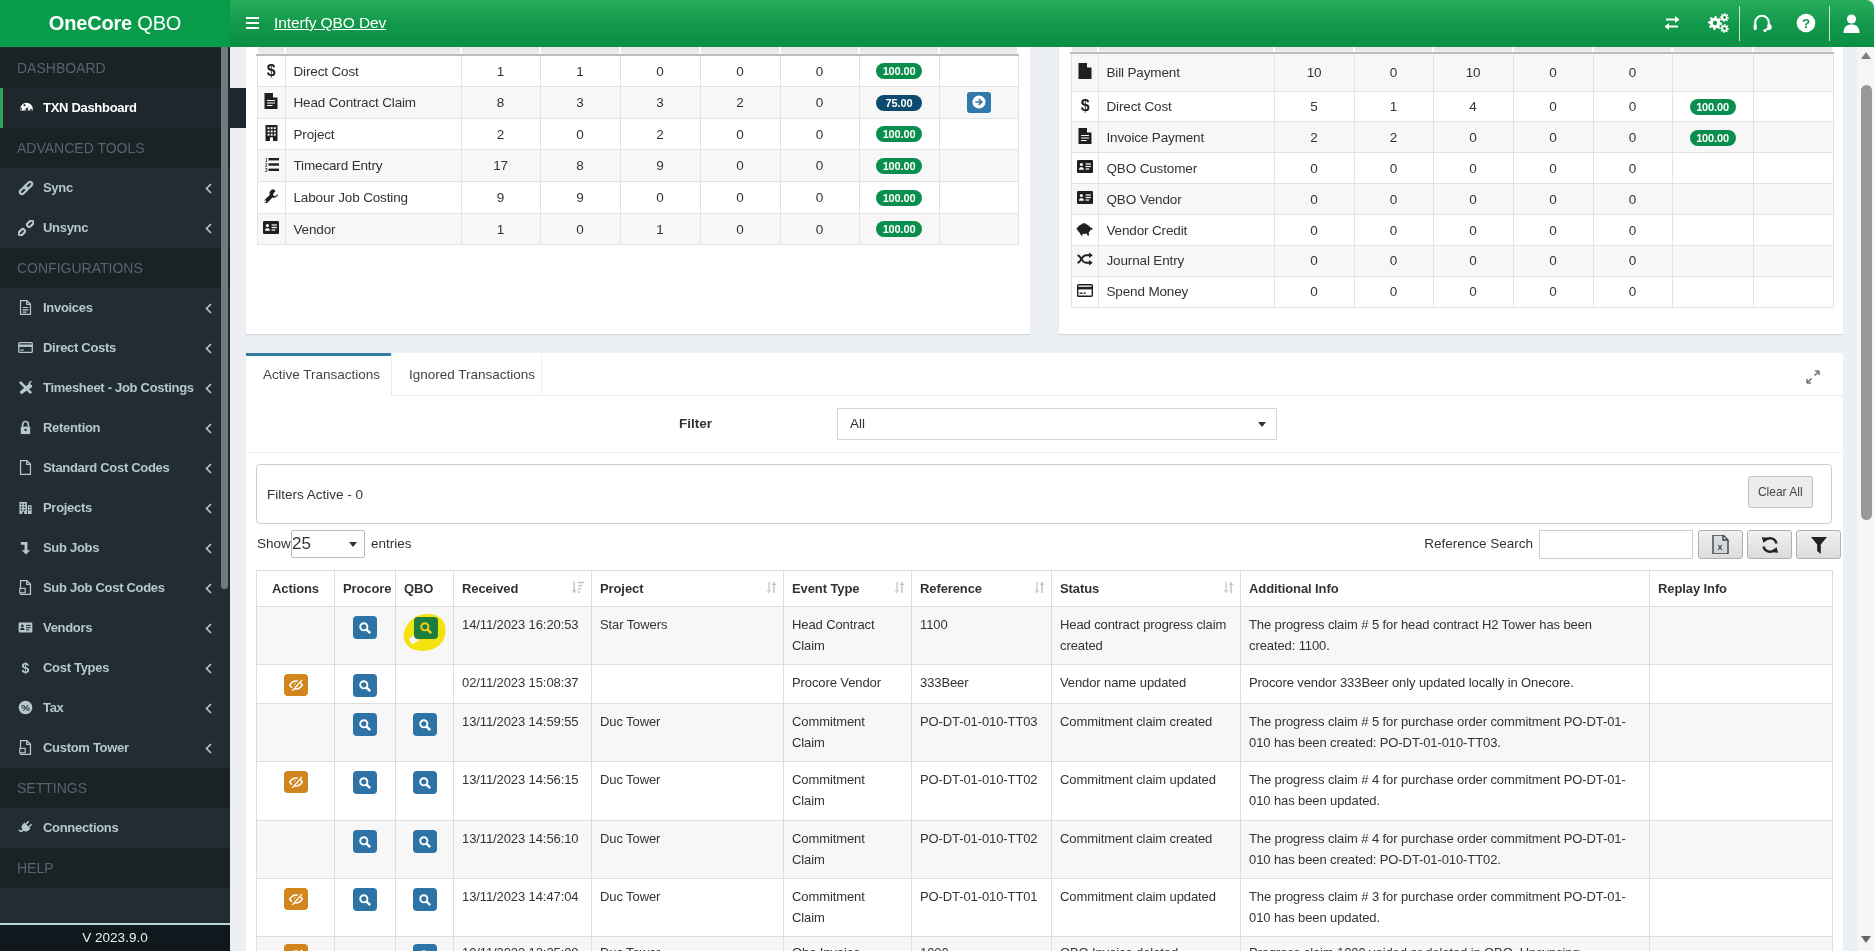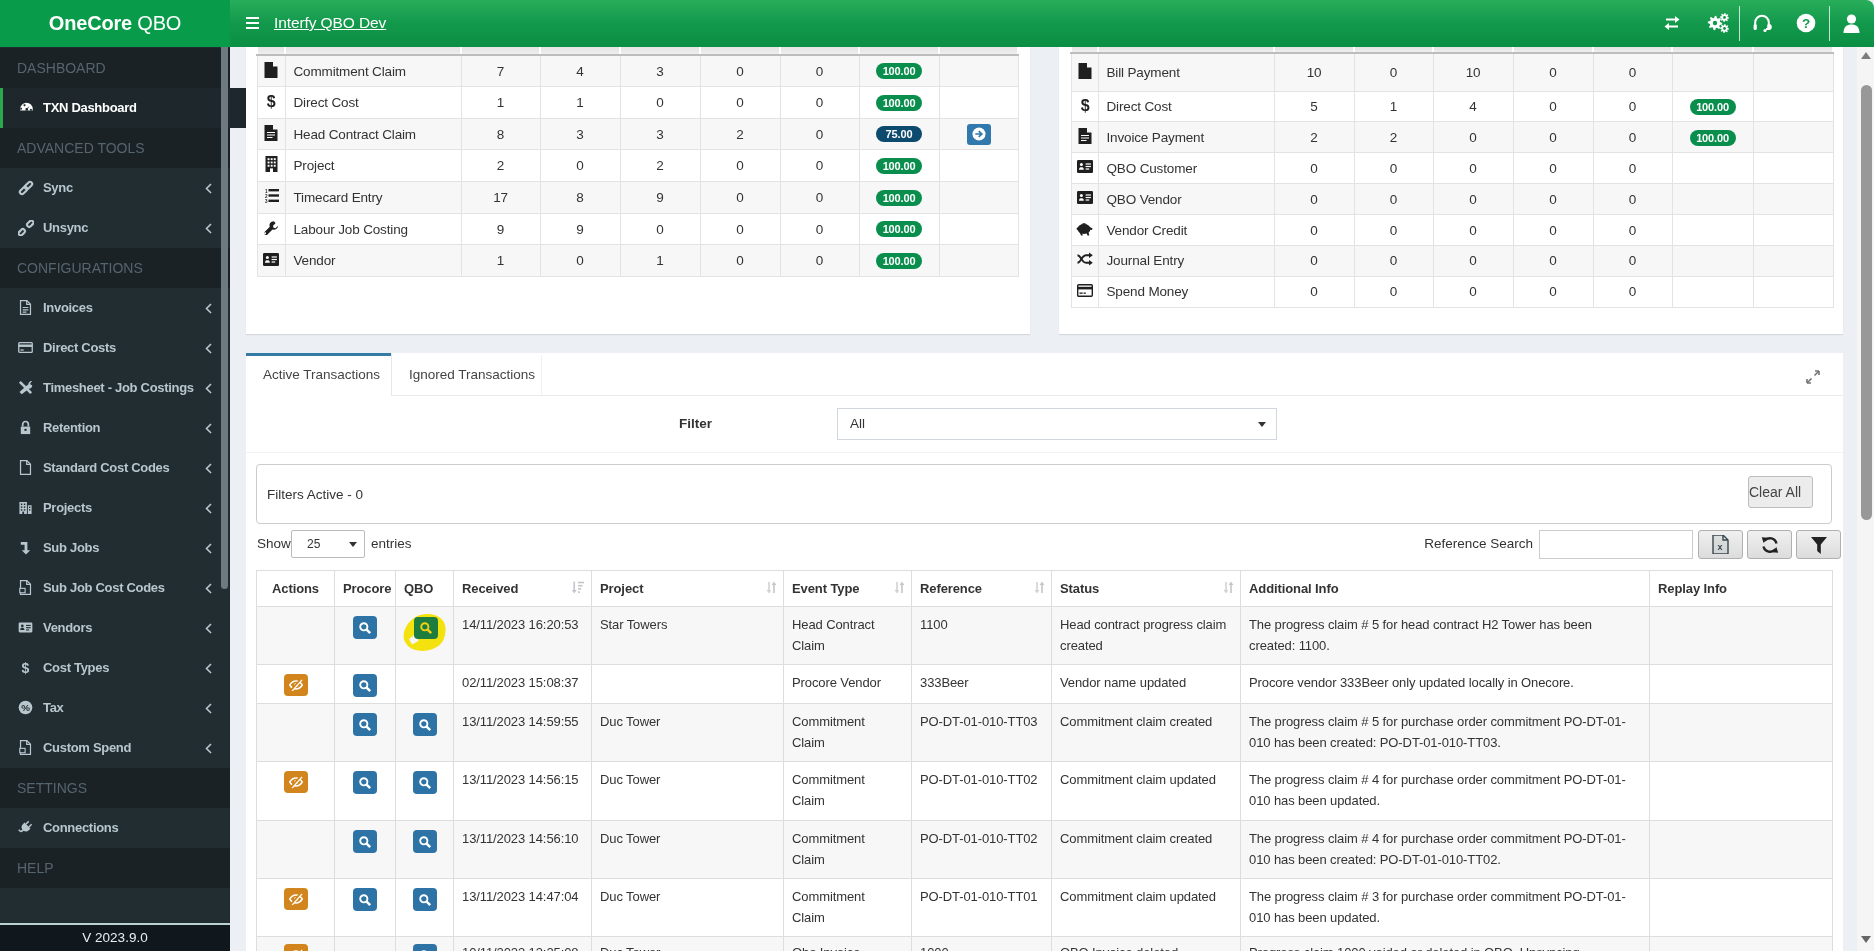--- a/index.html
+++ b/index.html
@@ -58,22 +58,22 @@
 #tabsep2 { left:540.5px; top:355px; width:1px; height:41px; background:#f0f0f0; }
 #tabunder { left:390.5px; top:395px; width:1452px; height:1px; background:#ebebeb; }
 .tabtxt { top:367px; font-size:13.5px; color:#444; }
 #tabcard { left:245.5px; top:396px; width:1597px; height:555px; background:#fff; }
 #filterlbl { font-weight:bold; font-size:13.5px; }
 #fsel { left:837px; top:408px; width:440px; height:32px; border:1px solid #d2d6de; background:#fff; font-size:13.5px; line-height:30px; padding-left:12px; color:#333; }
 .caret-down { width:0; height:0; border-left:4.5px solid transparent; border-right:4.5px solid transparent; border-top:5px solid #333; }
 #divider { left:245.5px; top:451.5px; width:1597px; height:1px; background:#f2f2f2; }
 #filtersbox { left:256px; top:463.5px; width:1576px; height:60.5px; border:1px solid #ccc; border-radius:4px; background:#fff; }
 .btn-def { background:#ececec; border:1px solid #bdbdbd; border-radius:3px; color:#444;
-  font-size:14px; }
-#showsel { left:291px; top:530px; width:74px; height:28px; border:1px solid #bbb; border-radius:2px; background:#fff; font-size:12px; line-height:26px; padding-left:15px; }
+  font-size:12px; text-align:center; }
+#showsel { left:291px; top:530px; width:74px; height:28px; border:1px solid #bbb; border-radius:2px; background:#fff; font-size:17px; line-height:26px; }
 #refinput { left:1539px; top:530px; width:154px; height:28.5px; border:1px solid #ccc; background:#fff; }
 .toolbtn { top:530px; width:45px; height:28.5px; background:linear-gradient(180deg,#f0f0f0,#dcdcdc); border:1px solid #b0b0b0; border-radius:3px; }
 
 
 table.dt { border-collapse:collapse; table-layout:fixed; font-size:13.5px; color:#333; }
 table.dt th, table.dt td { border:1px solid #ddd; vertical-align:top; text-align:left; overflow:hidden; }
 table.dt thead th { font-size:13px; font-weight:bold; height:36px; vertical-align:middle; padding:0 8px; position:relative; letter-spacing:-0.1px; }
 #lastrow td { padding-top:5px; }
 table.dt td { padding:7px 8px 0 8px; line-height:21px; white-space:nowrap; font-size:13px; letter-spacing:-0.1px; }
 table.dt tr.odd td { background:#f7f7f7; }
@@ -313,21 +313,21 @@
     </div>
 <div class="sitem">
       <svg class="mi" width="15" height="15" viewBox="0 0 16 16">
         <g fill="none" stroke="#b8c7ce" stroke-width="1.3">
           <path d="M2.7 0.7 L9.5 0.7 L13.3 4.5 L13.3 15.3 L2.7 15.3 Z"></path>
           <path d="M9.3 0.9 L9.3 4.7 L13.1 4.7"></path>
         </g>
         <rect x="1.5" y="8.5" width="6.5" height="5.5" fill="#222d32"></rect>
         <rect x="1.9" y="8.9" width="5.7" height="4.7" fill="none" stroke="#b8c7ce" stroke-width="1.2"></rect>
       </svg>
-      <span class="lbl">Custom Spend</span>
+      <span class="lbl">Custom Tower</span>
       <svg class="chev" width="7" height="11" viewBox="0 0 7 11">
         <path d="M6 1 L1.5 5.5 L6 10" stroke="#b8c7ce" stroke-width="1.6" fill="none"></path>
       </svg>
     </div>
 <div class="sheader">SETTINGS</div>
 <div class="sitem">
       <svg class="mi" width="15" height="15" viewBox="0 0 16 16">
         <g fill="#b8c7ce" transform="rotate(45 8 8)">
           <path d="M5 1 L6.6 1 L6.6 5 L5 5 Z M9.4 1 L11 1 L11 5 L9.4 5 Z"></path>
           <path d="M3.5 5 L12.5 5 L12.5 7.5 A4.5 4.5 0 0 1 8.9 11.9 L8.9 13 C8.9 14.6 8 15.5 6.5 15.5 L4.5 15.5 L4.5 14 L6.2 14 C6.9 14 7.1 13.6 7.1 13 L7.1 11.9 A4.5 4.5 0 0 1 3.5 7.5 Z"></path>
@@ -364,33 +364,20 @@
           <th></th>
           <th></th>
           <th></th>
           <th></th>
           <th></th>
           <th></th>
           <th></th>
         </tr>
       </thead>
 <tbody id="lbody">
-<tr class="odd" style="height:31.66px">
-          <td class="ic"><svg width="14" height="16" viewBox="0 0 14 16">
-              <path fill="#1f1f1f" d="M0.5 0 L9 0 L13.5 4.5 L13.5 16 L0.5 16 Z M9 0 L9 4.5 L13.5 4.5 Z"></path>
-            </svg></td>
-          <td>Commitment Claim</td>
-          <td class="num">7</td>
-          <td class="num">4</td>
-          <td class="num">3</td>
-          <td class="num">0</td>
-          <td class="num">0</td>
-          <td class="num"><span class="badge">100.00</span></td>
-          <td class="num"></td>
-        </tr>
 <tr style="height:31.66px">
           <td class="ic"><svg width="14" height="16" viewBox="0 0 14 16">
               <text x="7" y="13.6" font-size="16" font-weight="bold" fill="#1f1f1f" text-anchor="middle" font-family="Liberation Sans">$</text>
             </svg></td>
           <td>Direct Cost</td>
           <td class="num">1</td>
           <td class="num">1</td>
           <td class="num">0</td>
           <td class="num">0</td>
           <td class="num">0</td>

